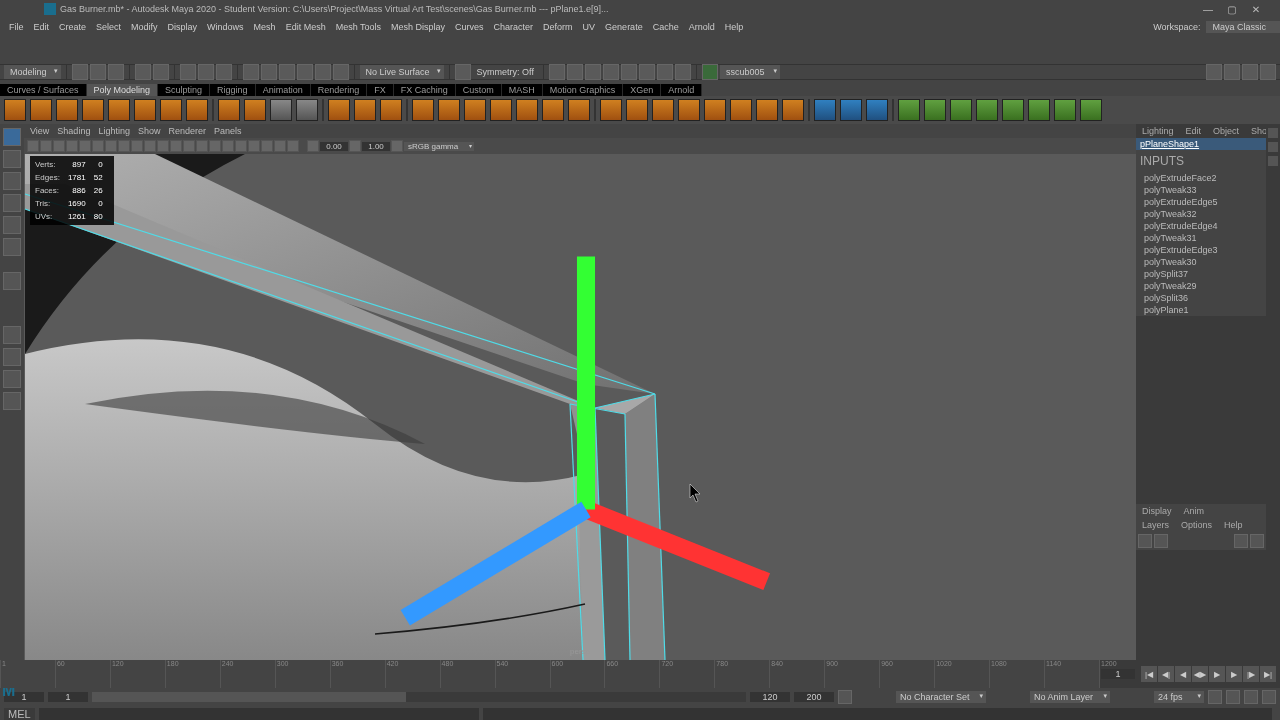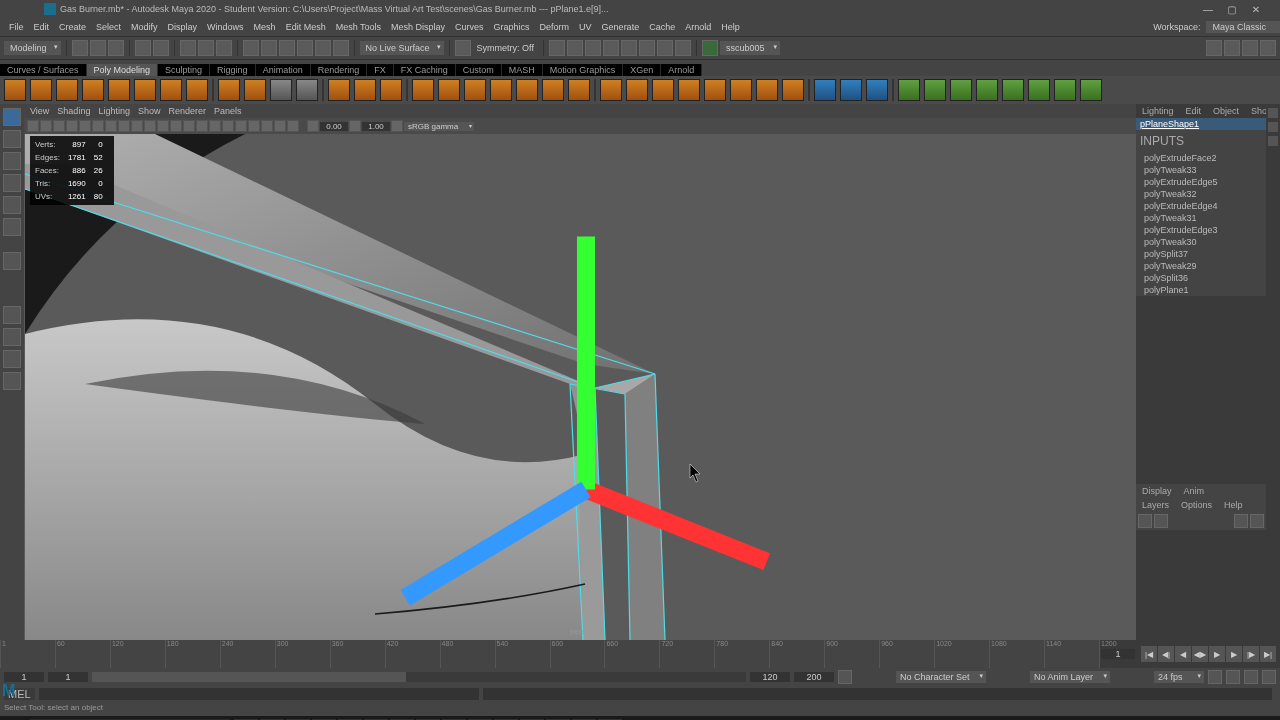--- a/index.html
+++ b/index.html
@@ -5,21 +5,21 @@
 * { margin: 0; padding: 0; box-sizing: border-box; font-family: "Segoe UI", Tahoma, sans-serif; }
 html, body { width: 1280px; height: 720px; overflow: hidden; background: #444444; color: #ccc; font-size: 10px; }
 .titlebar { height: 18px; background: #444; display: flex; align-items: center; padding: 0 12px; color: #bbb; margin-left: 32px; }
 .titlebar .maya-icon { width: 12px; height: 12px; background: #1a6e8e; margin-right: 4px; }
 .titlebar .title { flex: 1; font-size: 9px; }
 .titlebar .winbtn { width: 24px; text-align: center; cursor: pointer; }
 .menubar { height: 18px; background: #444; display: flex; align-items: center; padding-left: 4px; color: #ccc; font-size: 9px; }
 .menubar .menu-item { padding: 0 5px; cursor: pointer; }
 .menubar .spacer { flex: 1; }
 .menubar .workspace { padding: 0 6px; }
-.statusline { height: 24px; background: #444; display: flex; align-items: center; padding: 0 4px; gap: 2px; border-top: 1px solid #333; border-bottom: 1px solid #333; }
+.statusline { height: 16px; background: #444; display: flex; align-items: center; padding: 0 4px; gap: 2px; border-top: 1px solid #333; border-bottom: 1px solid #333; margin-top: 28px; }
 .statusline .dropdown { background: #555; padding: 2px 14px 2px 6px; font-size: 9px; position: relative; }
 .statusline .dropdown::after { content: "▾"; position: absolute; right: 3px; font-size: 7px; }
 .statusline .sep { width: 1px; height: 16px; background: #333; margin: 0 3px; }
 .statusline .iconbtn { width: 16px; height: 16px; background: #5a5a5a; border: 1px solid #666; }
 .statusline .sym-label { font-size: 9px; padding: 0 4px; }
 .statusline .right-icons { margin-left: auto; display: flex; gap: 2px; }
 .shelftabs { height: 16px; background: #444; display: flex; align-items: flex-end; font-size: 9px; }
 .shelftabs .tab { padding: 1px 7px; background: #000000; color: #999; border-right: 1px solid #2a2a2a; cursor: pointer; }
 .shelftabs .tab.active { background: #555; color: #ddd; }
 .shelf { height: 28px; background: #4a4a4a; display: flex; align-items: center; padding: 0 4px; gap: 4px; }
@@ -104,21 +104,21 @@
   <span class="menu-item">Create</span>
   <span class="menu-item">Select</span>
   <span class="menu-item">Modify</span>
   <span class="menu-item">Display</span>
   <span class="menu-item">Windows</span>
   <span class="menu-item">Mesh</span>
   <span class="menu-item">Edit Mesh</span>
   <span class="menu-item">Mesh Tools</span>
   <span class="menu-item">Mesh Display</span>
   <span class="menu-item">Curves</span>
-  <span class="menu-item">Graphics</span>
+  <span class="menu-item">Character</span>
   <span class="menu-item">Deform</span>
   <span class="menu-item">UV</span>
   <span class="menu-item">Generate</span>
   <span class="menu-item">Cache</span>
   <span class="menu-item">Arnold</span>
   <span class="menu-item">Help</span>
   <div class="spacer"></div>
   <span class="workspace">Workspace:</span>
   <div class="dropdown" style="background:#555;padding:1px 14px 1px 6px;position:relative"><span>Maya Classic</span></div>
 </div>

